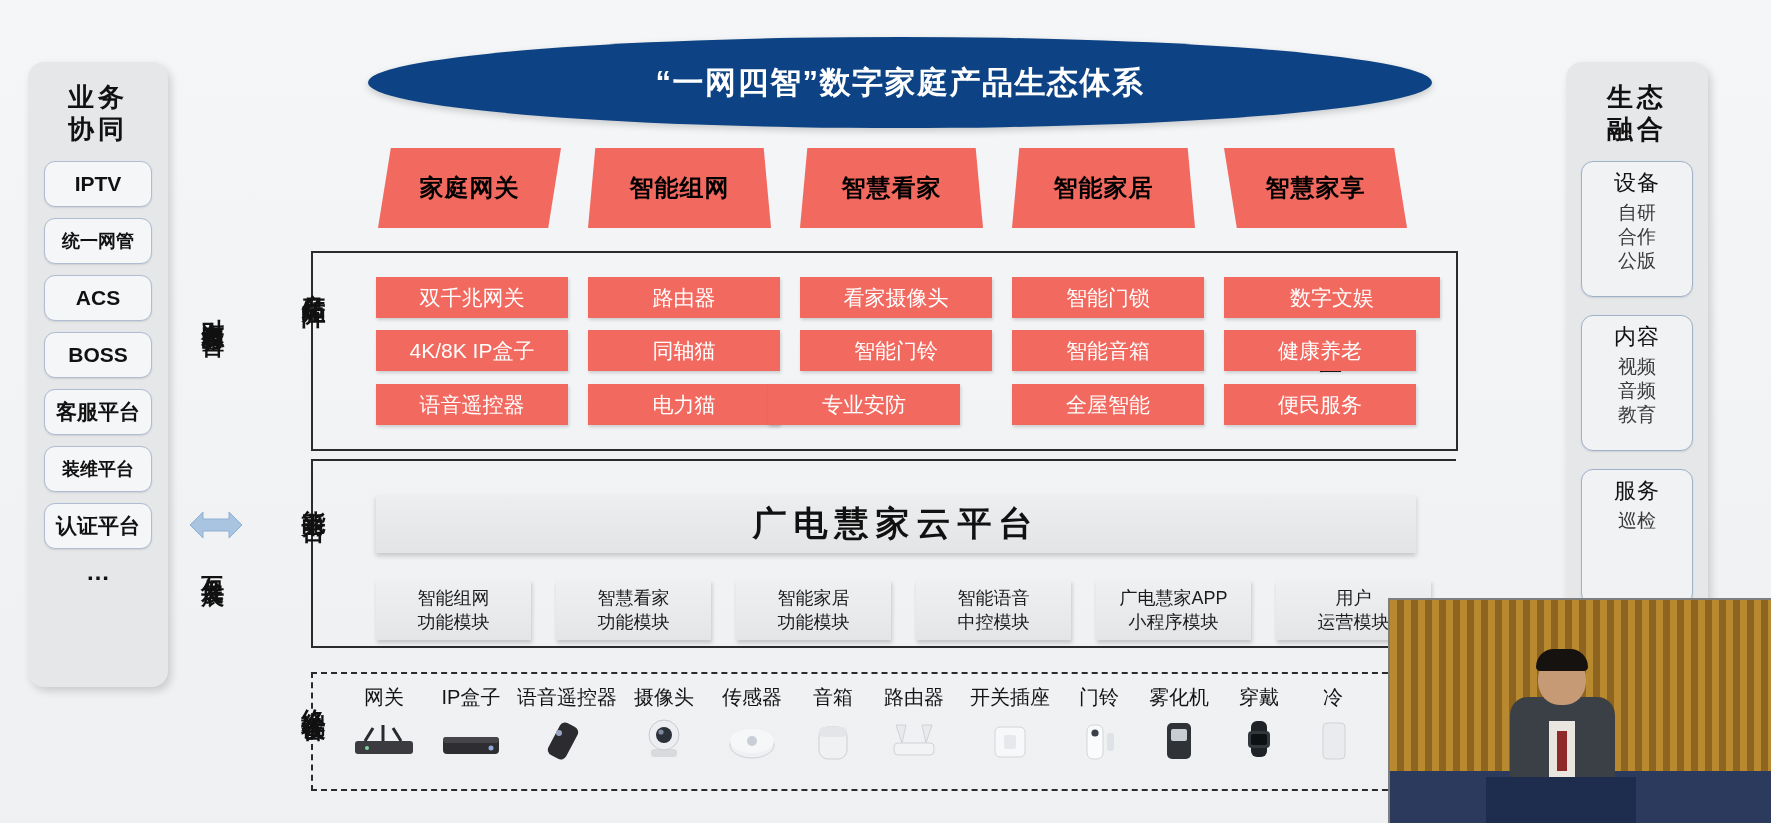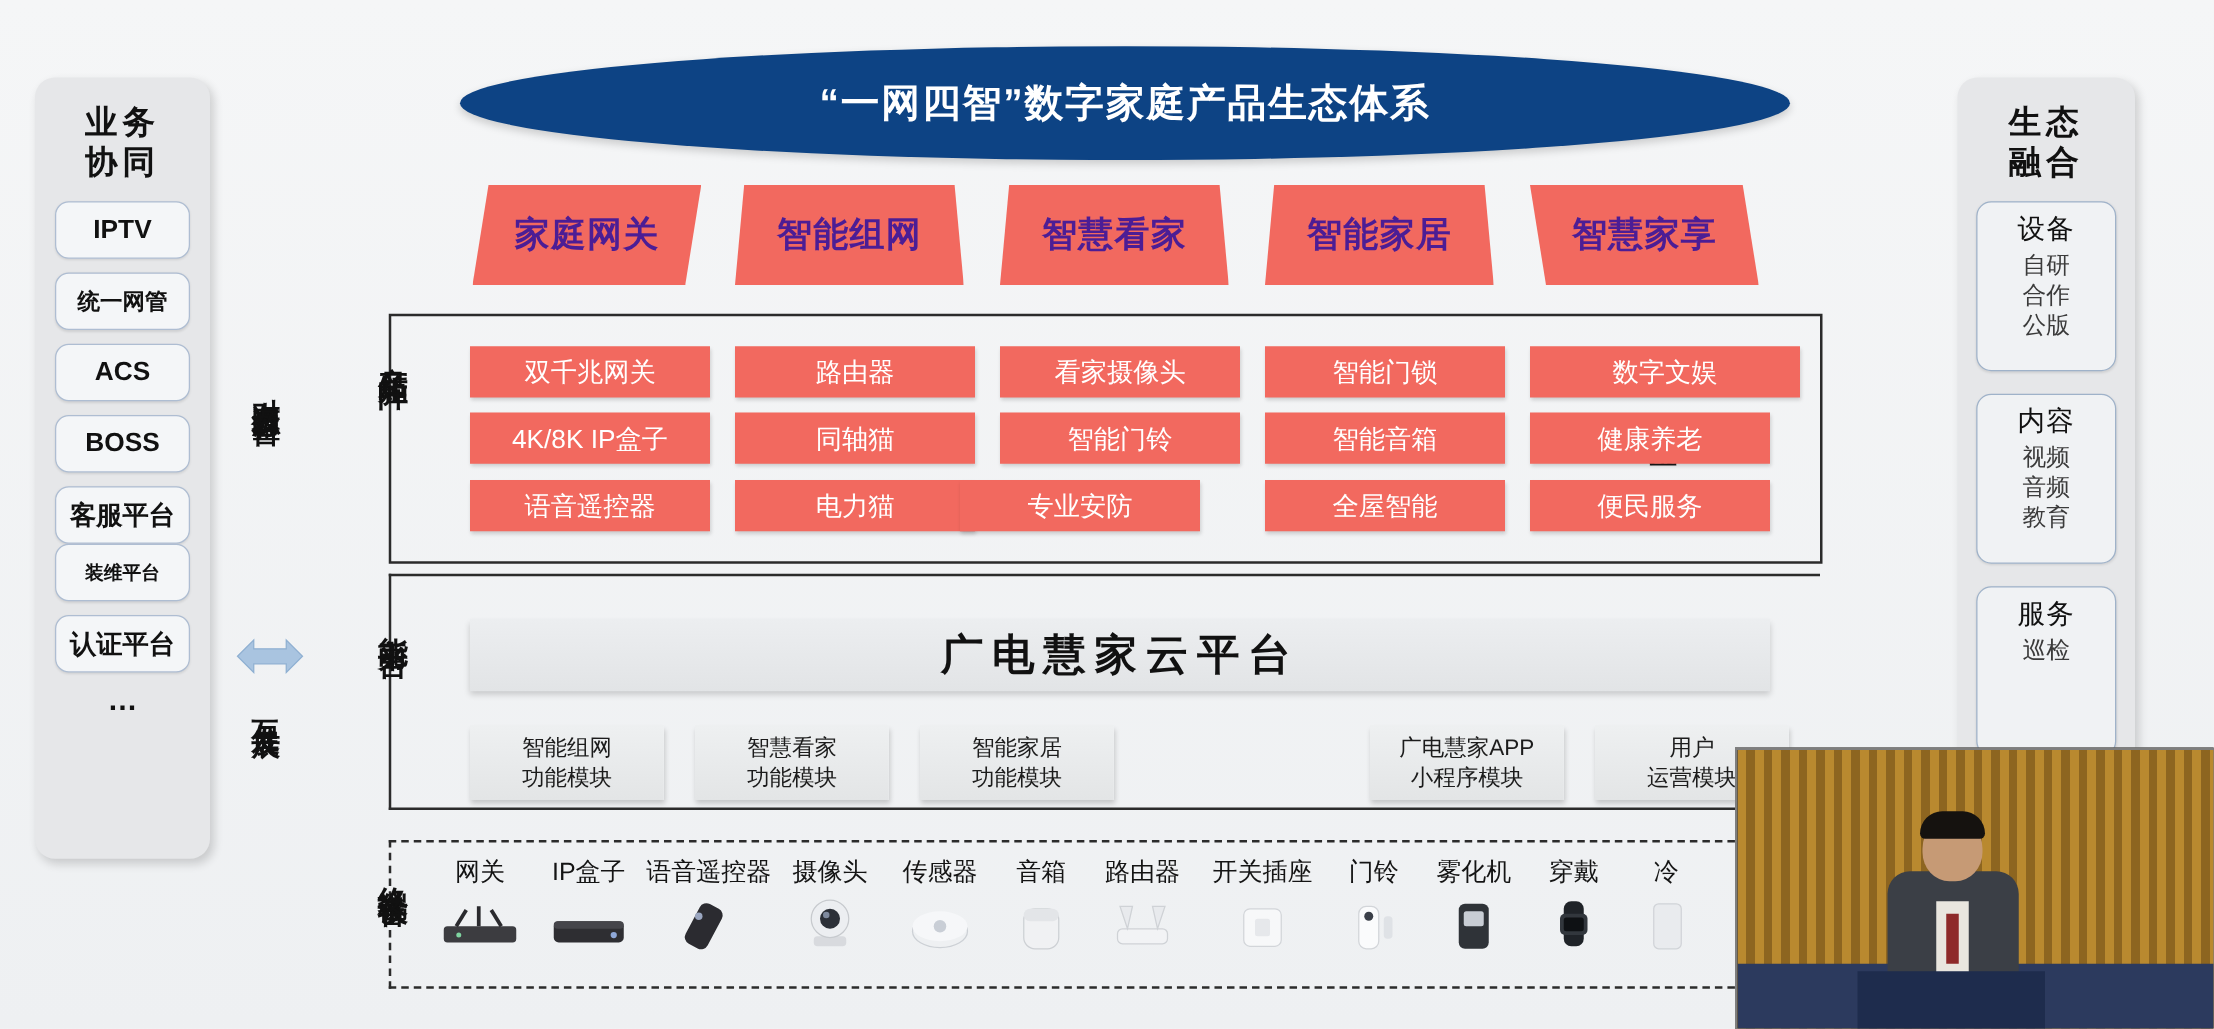--- a/index.html
+++ b/index.html
@@ -51,21 +51,21 @@
     box-shadow:0 3px 7px rgba(0,0,0,.18);
   }
   .banner span{color:#fff;font-weight:bold;font-size:31px;letter-spacing:1.5px;}
 
   
   .pillar{
     position:absolute;background:#f2695f;
     display:flex;align-items:center;justify-content:center;
     box-shadow:2px 3px 5px rgba(0,0,0,.18);
   }
-  .pillar span{color:#4c1d95;font-weight:bold;font-size:28px;letter-spacing:1px;}
+  .pillar span{color:#000000;font-weight:bold;font-size:24px;letter-spacing:1px;}
   .pil-l{clip-path:polygon(7% 0,100% 0,93% 100%,0 100%);}
   .pil-r{clip-path:polygon(0 0,93% 0,100% 100%,7% 100%);}
   .pil-c{clip-path:polygon(4% 0,96% 0,100% 100%,0 100%);}
 
   
   .bracket{
     position:absolute;border:2.5px solid #2b2b2b;border-right:none;
     background:rgba(255,255,255,.04);
   }
   .bracket.closed{border-right:2.5px solid #2b2b2b;}
@@ -135,21 +135,21 @@
     </div>
     <div class="side-chip" style="width:106px;height:44px;margin-top:11px;font-size:21px;">
       <span>ACS</span>
     </div>
     <div class="side-chip" style="width:106px;height:44px;margin-top:11px;font-size:21px;">
       <span>BOSS</span>
     </div>
     <div class="side-chip" style="width:106px;height:44px;margin-top:11px;font-size:21px;">
       <span>客服平台</span>
     </div>
-    <div class="side-chip" style="width:106px;height:44px;font-size:15px;">
+    <div class="side-chip" style="width:106px;height:44px;margin-top:11px;font-size:18px;">
       <span>装维平台</span>
     </div>
     <div class="side-chip" style="width:106px;height:44px;margin-top:11px;font-size:21px;">
       <span>认证平台</span>
     </div>
     <div class="side-chip ellipsis" style="width:106px;height:34px;margin-top:6px;">
       <span>…</span>
     </div>
   </div>
 
@@ -277,20 +277,24 @@
     <span>智能组网</span>
     <span>功能模块</span>
   </div>
   <div class="mcell" style="left:556px;top:580px;width:155px;height:60px;">
     <span>智慧看家</span>
     <span>功能模块</span>
   </div>
   <div class="mcell" style="left:736px;top:580px;width:155px;height:60px;">
     <span>智能家居</span>
     <span>功能模块</span>
+  </div>
+  <div class="mcell" style="left:916px;top:580px;width:155px;height:60px;">
+    <span>智能语音</span>
+    <span>中控模块</span>
   </div>
   <div class="mcell" style="left:1096px;top:580px;width:155px;height:60px;">
     <span>广电慧家APP</span>
     <span>小程序模块</span>
   </div>
   <div class="mcell" style="left:1276px;top:580px;width:155px;height:60px;">
     <span>用户</span>
     <span>运营模块</span>
   </div>
 

